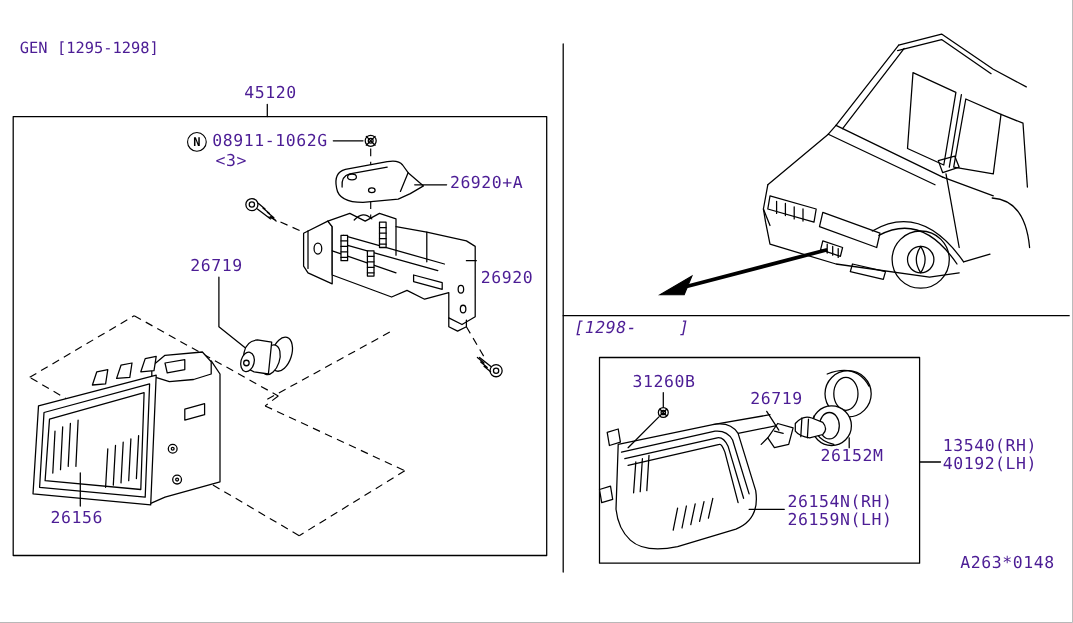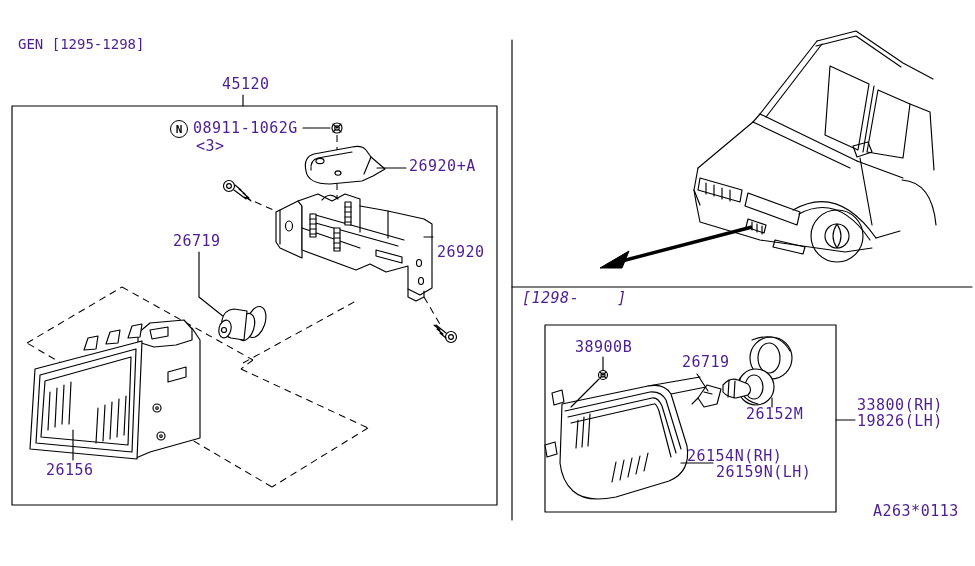--- a/index.html
+++ b/index.html
@@ -224,22 +224,22 @@
   <div class="lbl" style="left:222px;top:76px;">45120</div>
   <div class="circle-n" style="left:170px;top:120px;">N</div>
   <div class="lbl" style="left:193px;top:120px;">08911-1062G</div>
   <div class="lbl" style="left:196px;top:138px;">&lt;3&gt;</div>
   <div class="lbl" style="left:409px;top:158px;">26920+A</div>
   <div class="lbl" style="left:437px;top:244px;">26920</div>
   <div class="lbl" style="left:173px;top:233px;">26719</div>
   <div class="lbl" style="left:46px;top:462px;">26156</div>
 
   <div class="lbl" style="left:522px;top:290px;font-style:italic;">[1298-    ]</div>
-  <div class="lbl" style="left:575px;top:339px;">38900B</div>
+  <div class="lbl" style="left:575px;top:339px;">31260B</div>
   <div class="lbl" style="left:682px;top:354px;">26719</div>
   <div class="lbl" style="left:746px;top:406px;">26152M</div>
-  <div class="lbl" style="left:857px;top:397px;">33800(RH)</div>
-  <div class="lbl" style="left:857px;top:413px;">19826(LH)</div>
-  <div class="lbl" style="left:687px;top:448px;">26154N(RH)</div>
+  <div class="lbl" style="left:857px;top:397px;">13540(RH)</div>
+  <div class="lbl" style="left:857px;top:413px;">40192(LH)</div>
+  <div class="lbl" style="left:716px;top:448px;">26154N(RH)</div>
   <div class="lbl" style="left:716px;top:464px;">26159N(LH)</div>
 
-  <div class="lbl" style="left:873px;top:503px;">A263*0113</div>
+  <div class="lbl" style="left:873px;top:503px;">A263*0148</div>
 </div>
 
 </body></html>

